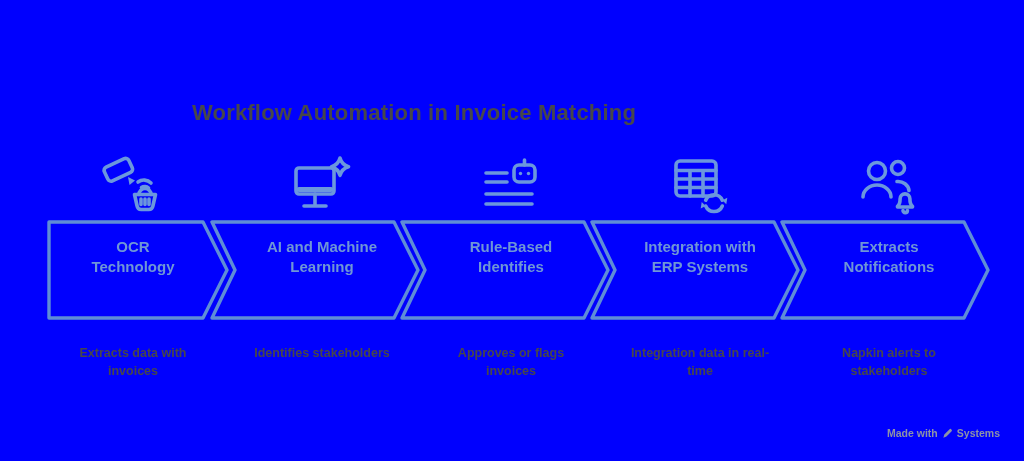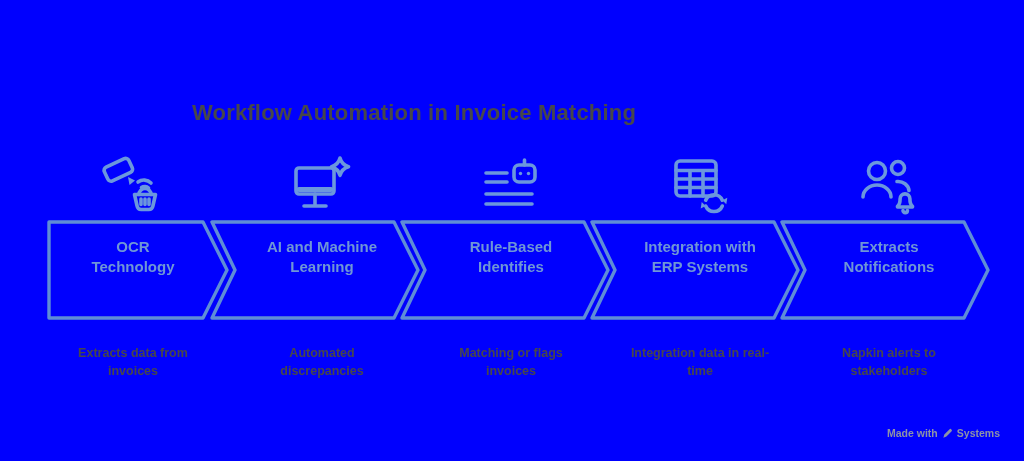--- a/index.html
+++ b/index.html
@@ -122,23 +122,23 @@
 <svg class="chevron" style="left:778px" width="214" height="104" viewBox="0 0 214 104">
   <path d="M4 4 H186 L210 52 L186 100 H4 L27 52 Z"></path>
 </svg>
 
 <div class="label-box" style="left:83px; width:100px">OCR Technology</div>
 <div class="label-box" style="left:247px">AI and Machine Learning</div>
 <div class="label-box" style="left:436px">Rule-Based Identifies</div>
 <div class="label-box" style="left:644px; width:112px">Integration with ERP Systems</div>
 <div class="label-box" style="left:814px">Extracts Notifications</div>
 
-<div class="desc-box" style="left:43px"><span>Extracts data from invoices</span></div>
-<div class="desc-box" style="left:232px"><span>Automated discrepancies</span></div>
-<div class="desc-box" style="left:421px"><span>Matching or flags invoices</span></div>
+<div class="desc-box" style="left:43px"><span>Extracts data with invoices</span></div>
+<div class="desc-box" style="left:232px"><span>Identifies stakeholders</span></div>
+<div class="desc-box" style="left:421px"><span>Approves or flags invoices</span></div>
 <div class="desc-box" style="left:610px"><span>Integration data in real-time</span></div>
 <div class="desc-box" style="left:799px"><span>Napkin alerts to stakeholders</span></div>
 
 <div class="watermark">
   <span>Made with</span>
   <svg width="11" height="11" viewBox="0 0 12 12">
     <path d="M1.5 10.5 L2.5 7 L8 1.5 a1.6 1.6 0 0 1 2.3 2.3 L4.8 9.3 Z" fill="currentColor"></path>
   </svg>
   <span>Systems</span>
 </div>

